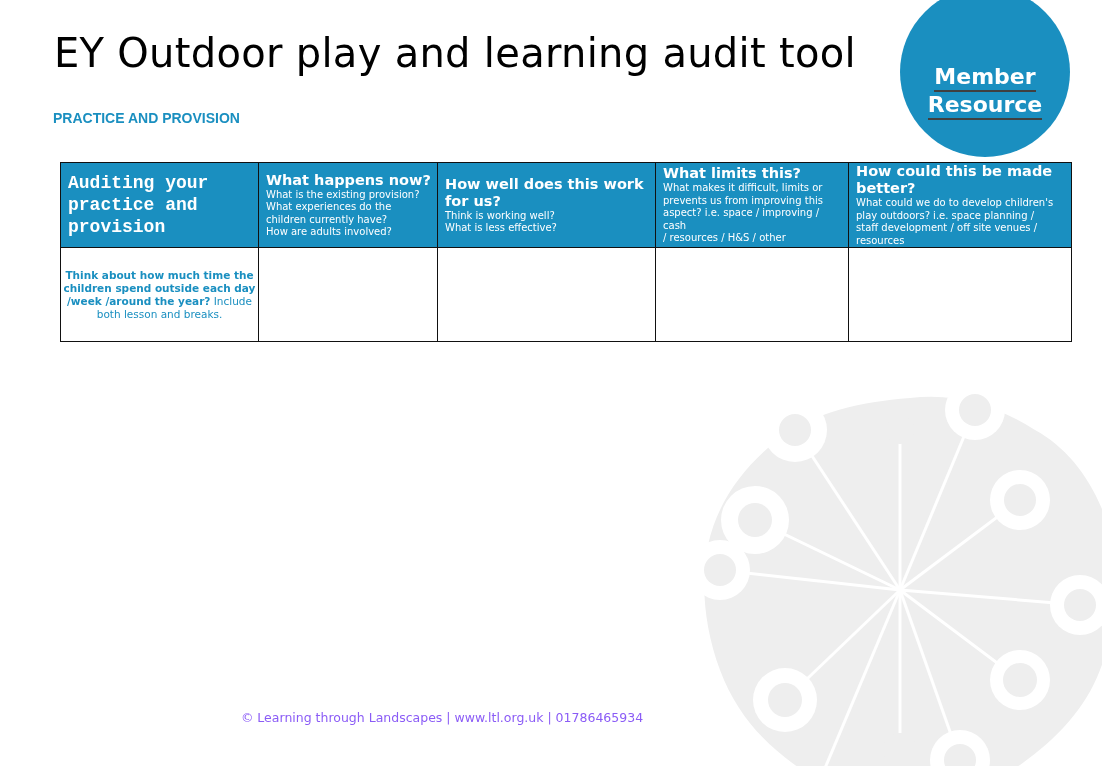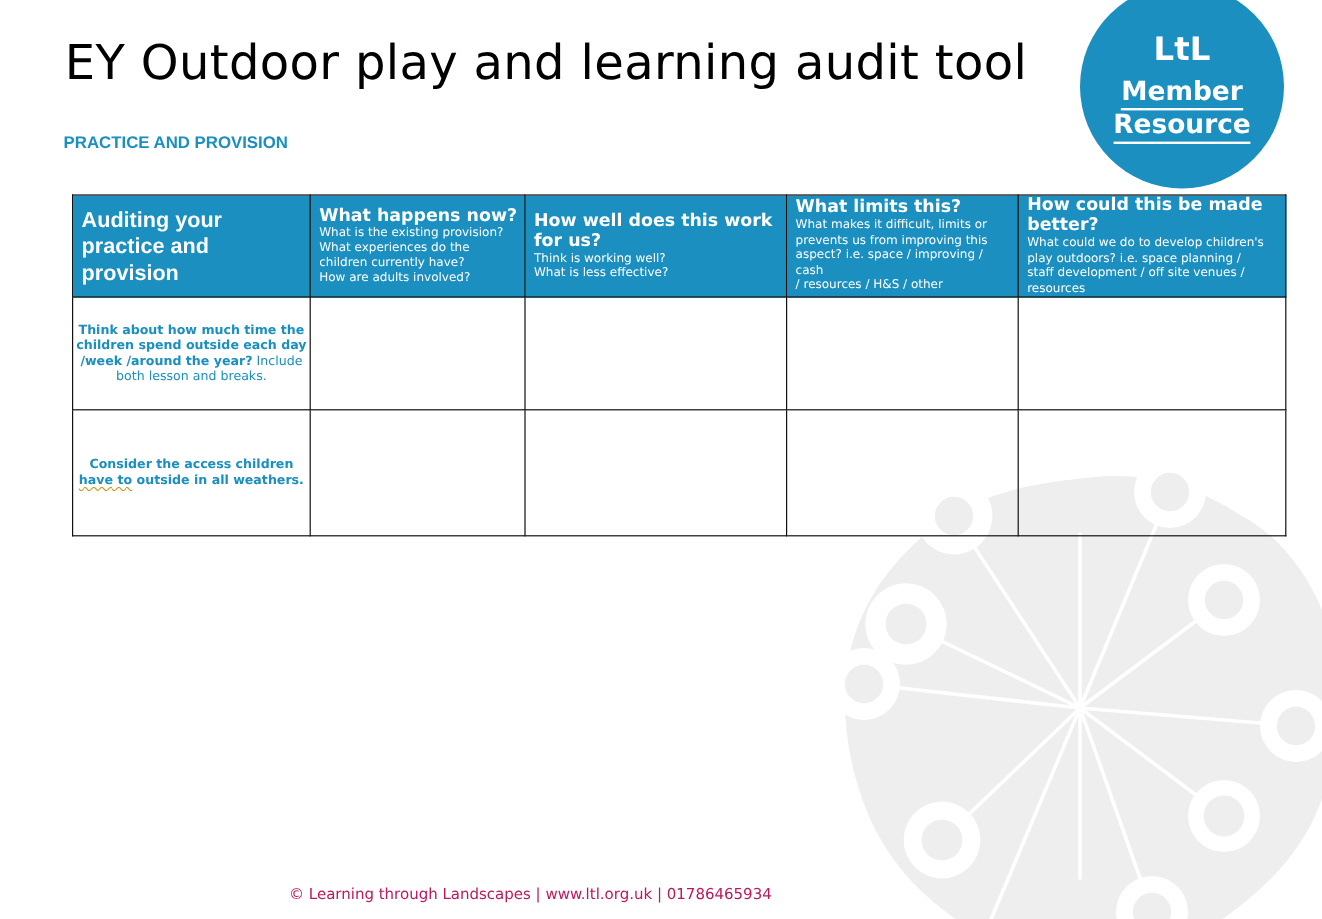--- a/index.html
+++ b/index.html
@@ -74,21 +74,21 @@
       line-height: 26px;
     }
     .badge .b3 {
       position: absolute;
       left: 0; right: 0;
       top: 105px;
       font-size: 22px;
       line-height: 26px;
     }
     .badge .ul {
-      border-bottom: 2px solid #ffffff;
+      border-bottom: 2px solid #404040;
       padding-bottom: 1px;
     }
     table.audit {
       position: absolute;
       left: 60px;
       top: 162px;
       border-collapse: collapse;
       table-layout: fixed;
       z-index: 2;
       background: transparent;
@@ -101,21 +101,21 @@
     table.audit th {
       background: #1a8fc0;
       color: #fff;
       text-align: left;
       font-weight: normal;
       vertical-align: middle;
       padding: 0 6px 0 7px;
       height: 84px;
     }
     .th-main {
-      font-family: Liberation Sans, sans-serif;
+      font-family: Liberation Mono, monospace;
       font-weight: bold;
       font-size: 18px;
       line-height: 22px;
     }
     .th-title {
       font-family: "DejaVu Sans", sans-serif;
       font-weight: bold;
       font-size: 14.5px;
       line-height: 17px;
       display: block;
@@ -143,25 +143,25 @@
       text-decoration-thickness: 1px;
       text-underline-offset: 2px;
     }
     td.blank {
       background: transparent;
     }
     .footer {
       position: absolute;
       left: 0;
       width: 884px;
-      top: 737px;
+      top: 710px;
       text-align: center;
       font-family: "DejaVu Sans", sans-serif;
       font-size: 12.5px;
-      color: #be185d;
+      color: #8b5cf6;
       z-index: 2;
     }
   </style>
 </head>
 <body>
 
 <svg class="watermark" viewBox="0 0 420 420" xmlns="http://www.w3.org/2000/svg">
   <g fill="#eeeeee" stroke="none">
     <path d="M210 18 C260 12 300 28 335 50 C372 70 400 110 412 160 C420 205 416 250 400 290 C385 330 355 360 320 385 C285 405 245 418 205 418 C165 418 125 405 95 385 C60 360 35 330 20 290 C5 250 0 205 8 165 C18 120 45 85 80 58 C115 32 160 22 210 18 Z"></path>
   </g>
@@ -202,21 +202,20 @@
     <circle cx="85" cy="320" r="17"></circle>
     <circle cx="200" cy="370" r="17"></circle>
     <circle cx="260" cy="380" r="16"></circle>
   </g>
 </svg>
 
 <h1 class="page-title">EY Outdoor play and learning audit tool</h1>
 <div class="section-label">PRACTICE AND PROVISION</div>
 
 <div class="badge">
-  <div class="b1">LtL</div>
   <div class="b2"><span class="ul">Member</span></div>
   <div class="b3"><span class="ul">Resource</span></div>
 </div>
 
 <table class="audit">
   <colgroup>
     <col style="width:198px">
     <col style="width:179px">
     <col style="width:218px">
     <col style="width:193px">
@@ -258,25 +257,16 @@
   <tbody>
     <tr style="height:94px">
       <td class="prompt">
         <span>Think about how much time the children spend outside each day /week /around the year?</span><span class="normal"> Include both lesson and breaks.</span>
       </td>
       <td class="blank"></td>
       <td class="blank"></td>
       <td class="blank"></td>
       <td class="blank"></td>
     </tr>
-    <tr style="height:105px">
-      <td class="prompt">
-        <span>Consider the access children </span><span class="squiggle">have to</span><span> outside in all weathers.</span>
-      </td>
-      <td class="blank"></td>
-      <td class="blank"></td>
-      <td class="blank"></td>
-      <td class="blank"></td>
-    </tr>
   </tbody>
 </table>
 
 <div class="footer">© Learning through Landscapes | www.ltl.org.uk | 01786465934</div>
 
 </body></html>

